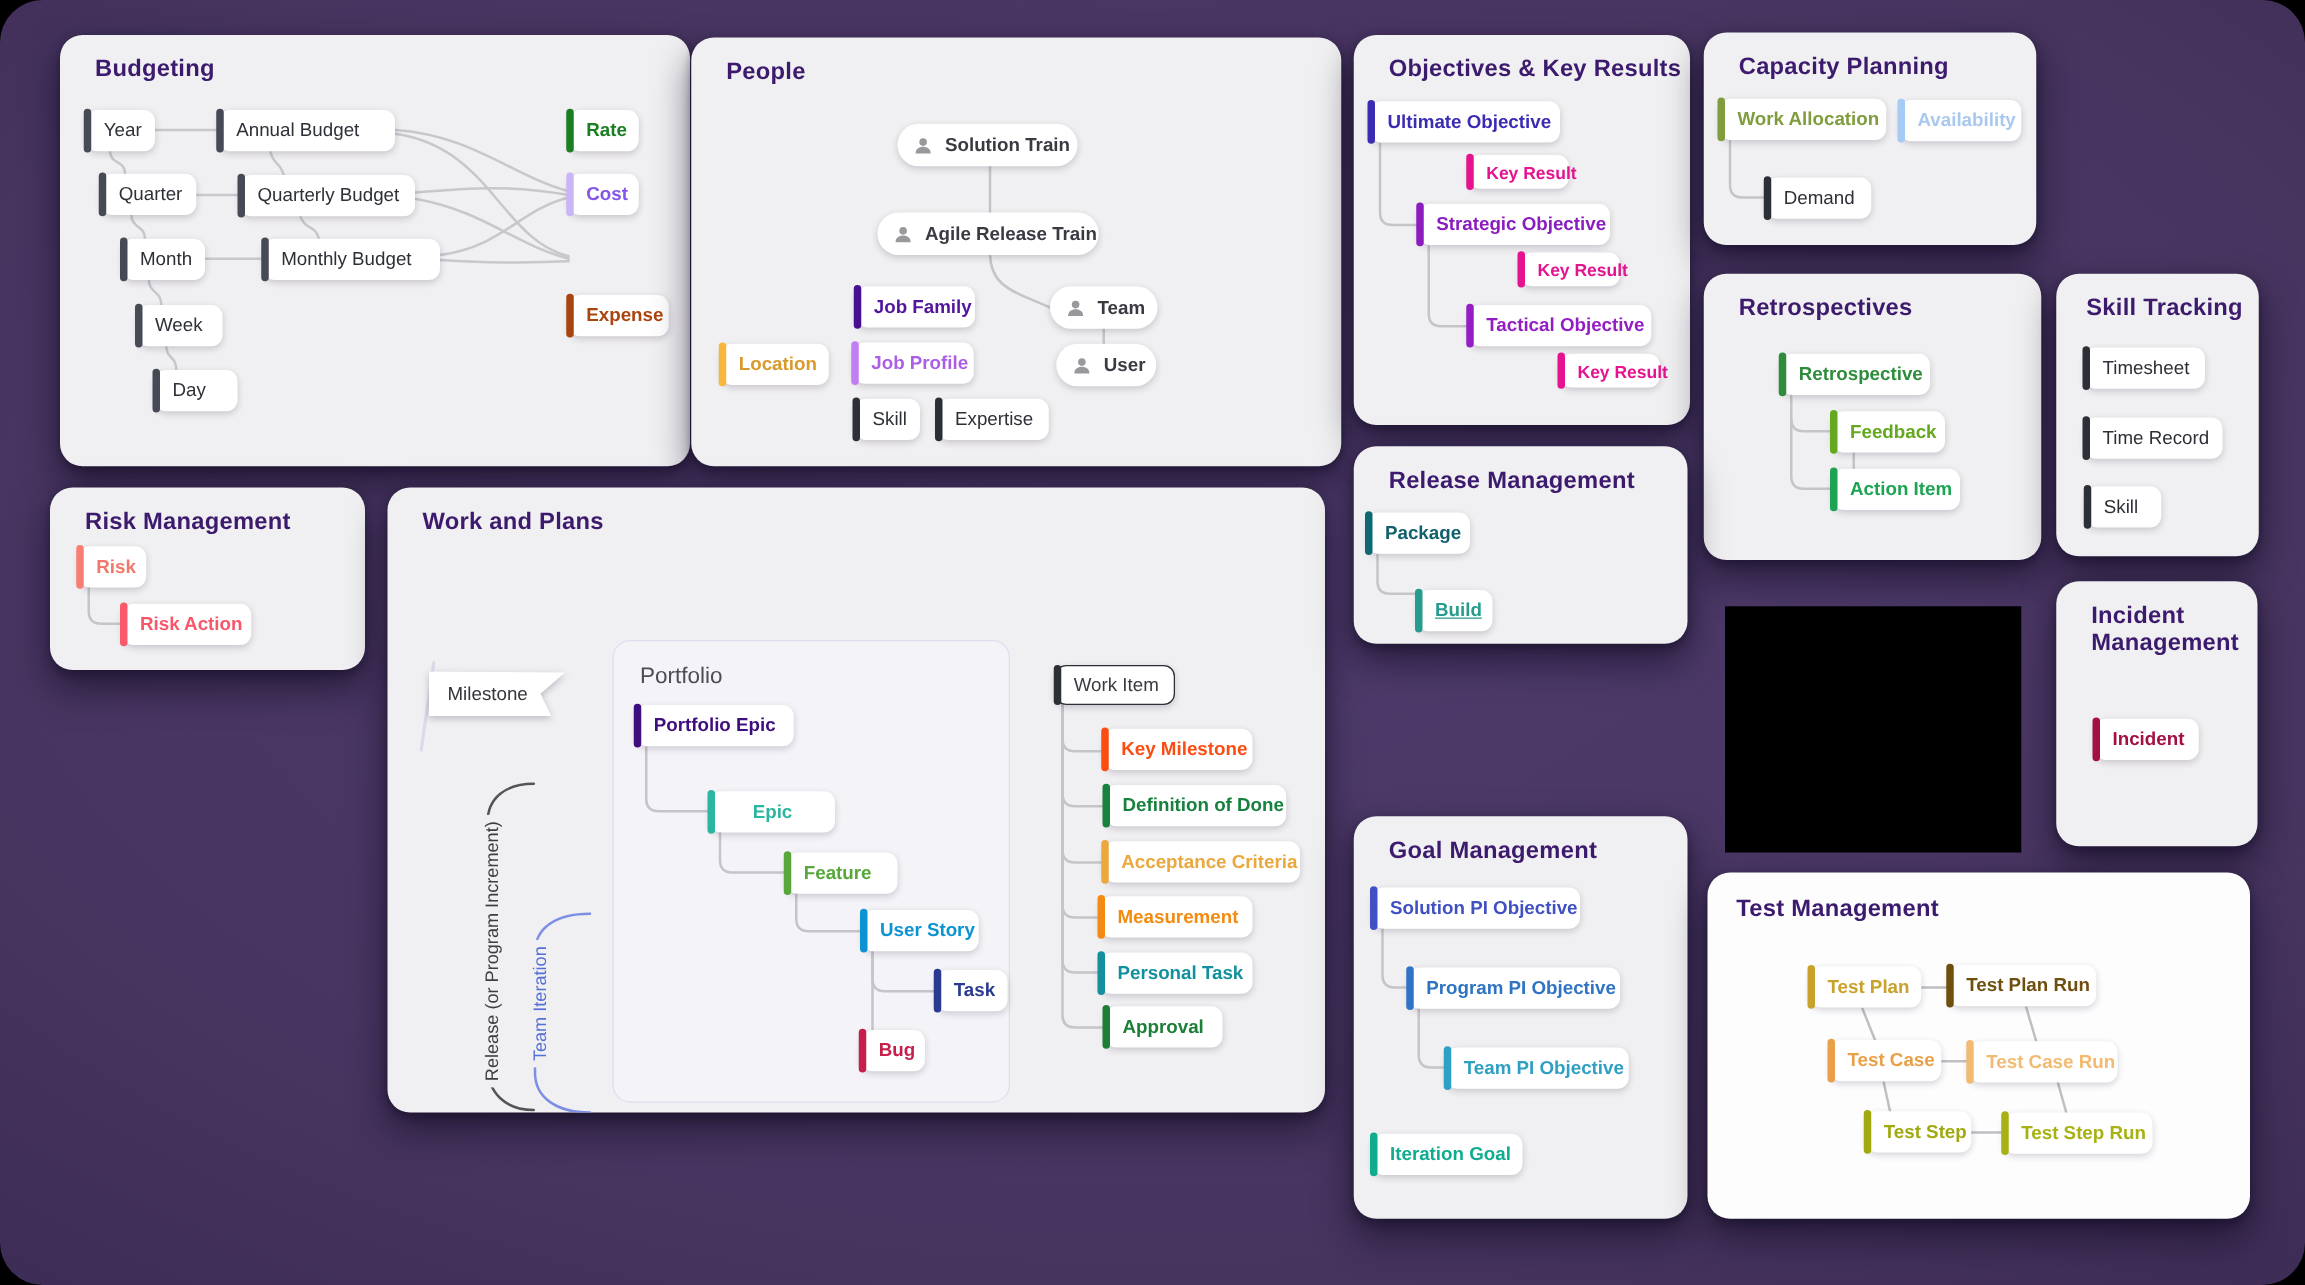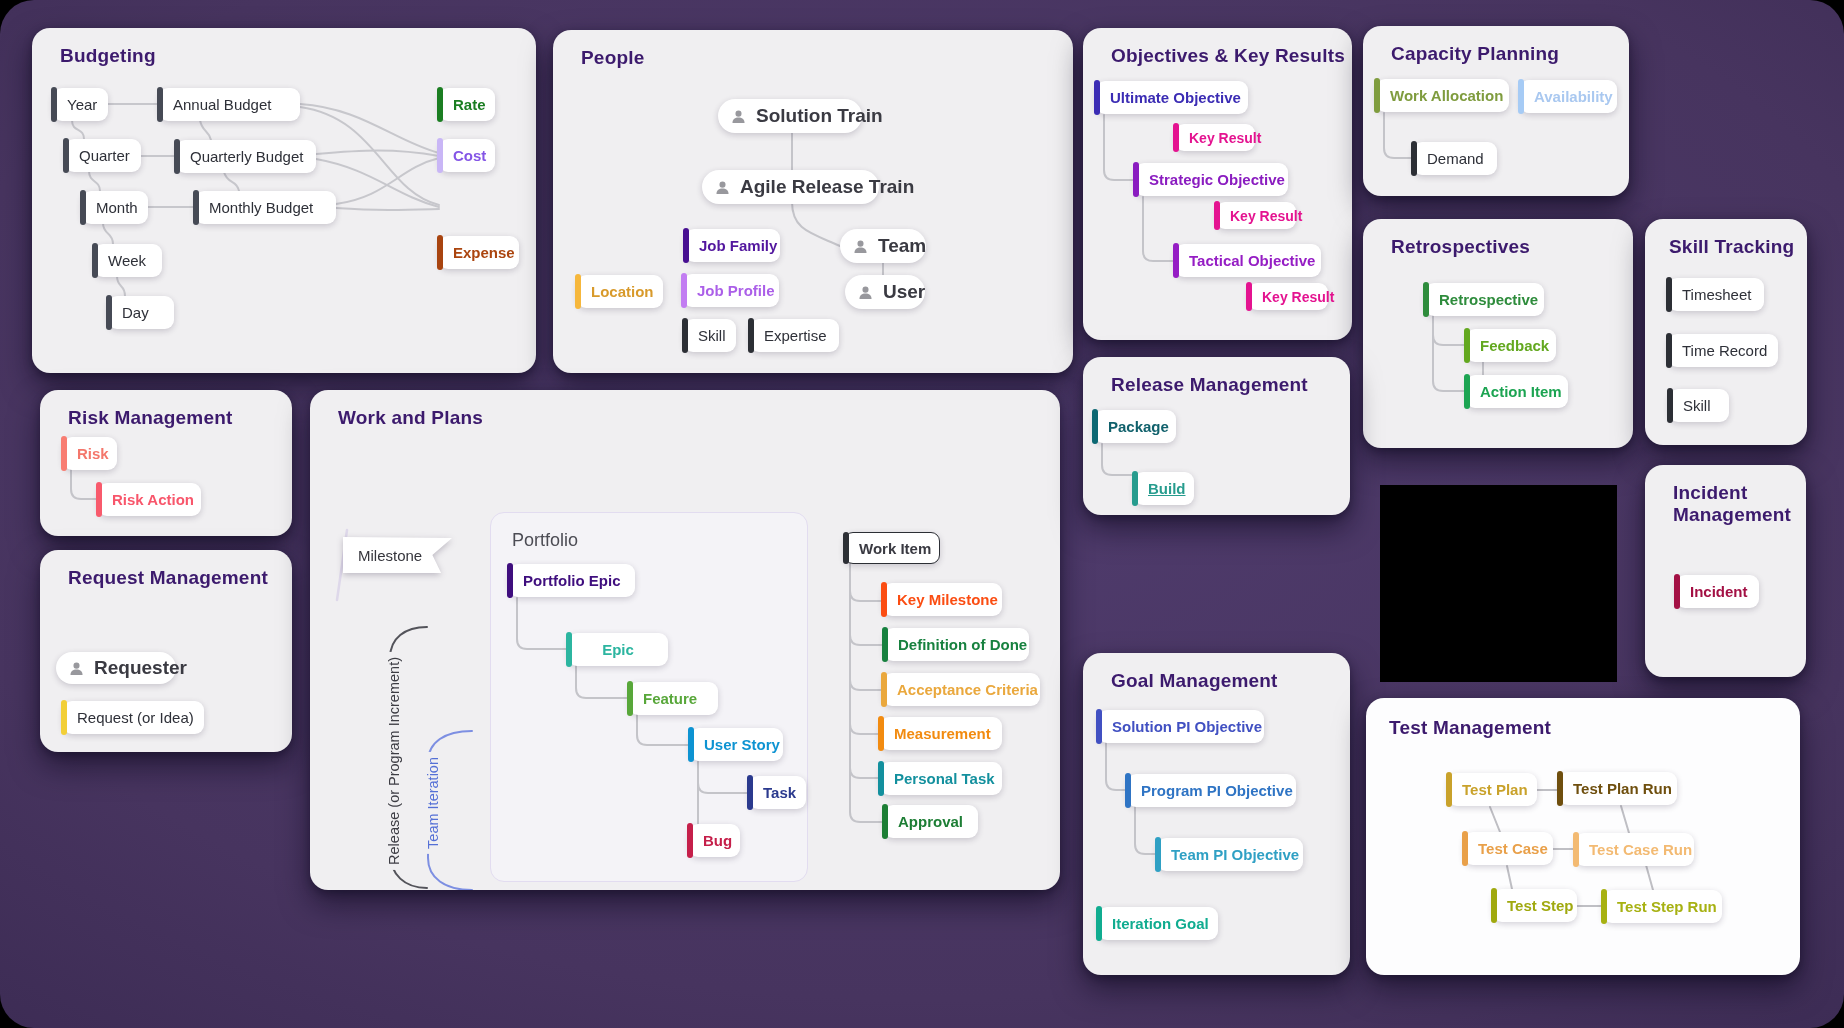--- a/index.html
+++ b/index.html
@@ -10,36 +10,36 @@
     box-shadow:0 14px 30px rgba(10,5,25,.55), 0 3px 8px rgba(10,5,25,.35);}
   .panel.white{background:#fdfdfe;}
   .ptitle{position:absolute;left:28px;top:17px;font-size:19px;font-weight:700;color:#3c1a6d;letter-spacing:.2px;line-height:1.18;}
   .lines{position:absolute;left:0;top:0;pointer-events:none;}
   .chip{position:absolute;display:flex;align-items:center;background:#fff;border-radius:9px;
     box-shadow:0 2px 6px rgba(40,30,60,.20);font-size:15px;font-weight:600;height:33px;
     box-sizing:border-box;white-space:nowrap;padding:0 10px 0 14px;color:var(--t);}
   .chip .bar{position:absolute;left:-2px;top:-1px;height:calc(100% + 2px);width:6px;border-radius:4px;background:var(--c);}
   .chip.center{justify-content:center;padding-left:10px;}
   .pill{position:absolute;display:flex;align-items:center;gap:9px;background:#fff;border-radius:18px;
-    box-shadow:0 2px 6px rgba(40,30,60,.20);font-size:19px;font-weight:600;color:#3a3a42;height:34px;
+    box-shadow:0 2px 6px rgba(40,30,60,.20);font-size:15px;font-weight:600;color:#3a3a42;height:34px;
     box-sizing:border-box;white-space:nowrap;padding:0 14px 0 12px;}
   .picon svg{display:block;}
   .subpanel{position:absolute;background:#f4f3f7;border:1.5px solid #e2dcf0;border-radius:14px;box-sizing:border-box;}
   .sublabel{position:absolute;font-size:18px;font-weight:500;color:#4c4c54;}
   .flagwrap{position:absolute;filter:drop-shadow(0 2px 3px rgba(30,20,50,.25));}
   .flag{width:100%;height:100%;background:#fff;display:flex;align-items:center;padding-left:15px;box-sizing:border-box;
     font-size:15px;font-weight:500;color:#35353c;clip-path:polygon(0 0,100% 3%,82% 50%,90% 100%,0 100%);}
   .vlabel{position:absolute;writing-mode:vertical-rl;transform:rotate(180deg);font-size:14.5px;font-weight:500;
     background:#f0eff1;padding:5px 2px;white-space:nowrap;z-index:3;}
   .blackbox{position:absolute;background:#000;}
   
   .slate{--c:#464a55;--t:#2e3038;font-weight:500;}
   .dark{--c:#2c2f35;--t:#2e3038;font-weight:500;}
   .gold{--c:#f2cf37;--t:#2e3038;font-weight:500;}
-  .workitem{--c:#2c2f35;--t:#3a3a42;border:1.6px solid #2c2f35;font-weight:700;}
+  .workitem{--c:#2c2f35;--t:#3a3a42;border:1.6px solid #2c2f35;font-weight:400;}
   .rate{--c:#1b7e22;--t:#1b7e22;} .cost{--c:#c9b6f6;--t:#8455e6;} .expense{--c:#a84410;--t:#ab450f;}
   .location{--c:#f6b73c;--t:#d89a2b;} .jobfamily{--c:#470f91;--t:#52169e;} .jobprofile{--c:#c27df2;--t:#ab5fe8;}
   .ultimate{--c:#3b2cb4;--t:#3b2cb4;} .keyresult{--c:#e41390;--t:#e41390;}
   .strategic{--c:#8a1cc0;--t:#8a1cc0;} .tactical{--c:#951dc4;--t:#951dc4;}
   .risk{--c:#f87d72;--t:#f4776c;} .riskaction{--c:#f85a6c;--t:#f8566b;}
   .package{--c:#0d6873;--t:#11616c;} .build{--c:#279c8e;--t:#279c8e;}
   .impediment{--c:#d22a52;--t:#cc3b59;} .dependency{--c:#c8271b;--t:#c8271b;}
   .solutionpi{--c:#4150c2;--t:#4150c2;} .programpi{--c:#2f74c4;--t:#2f74c4;}
   .teampi{--c:#2fa0c4;--t:#2fa0c4;} .iterationgoal{--c:#10ac90;--t:#10ac90;}
   .workalloc{--c:#7f9c3e;--t:#7f9c3e;} .availability{--c:#a6cbf5;--t:#a9c8f0;}
@@ -51,21 +51,21 @@
   .measurement{--c:#f28b10;--t:#f28b10;} .personaltask{--c:#13909e;--t:#13909e;} .approval{--c:#1d7e35;--t:#1d7e35;}
   .testplan{--c:#c9a22b;--t:#c9a22b;} .testplanrun{--c:#6f4f0e;--t:#6f4f0e;}
   .testcase{--c:#e9a049;--t:#e9a049;} .testcaserun{--c:#f3ba72;--t:#f3ba72;}
   .teststep{--c:#a0a90f;--t:#a0a90f;} .teststeprun{--c:#a7b112;--t:#a7b112;}
 </style>
 </head>
 <body>
 
 <div class="stage">
 
-  <div class="panel" style="left:32px;top:28px;width:504px;height:345px;">
+  <div class="panel" style="left:48px;top:28px;width:504px;height:345px;">
     <div class="ptitle">Budgeting</div>
     <svg class="lines" width="504" height="345">
       <g stroke="#c7c7cc" stroke-width="2" fill="none" stroke-linecap="round">
         <path d="M76 76 H127"></path>
           <path d="M109 128 H144"></path>
           <path d="M116 179 H163"></path>
         <path d="M40 92 C40 105 52 99 52 111"></path>
         <path d="M168 92 C170 104 176 101 179 112"></path>
         <path d="M57 143 C57 155 68 152 68 163"></path>
         <path d="M192 144 C195 156 205 152 207 163"></path>
@@ -292,36 +292,20 @@
     <div class="chip risk" style="left:23px;top:47px;width:54px;">
         <i class="bar"></i>
         <span>Risk</span>
       </div>
     <div class="chip riskaction" style="left:58px;top:93px;width:103px;">
         <i class="bar"></i>
         <span>Risk Action</span>
       </div>
   </div>
 
-  <div class="panel" style="left:40px;top:550px;width:252px;height:202px;">
-    <div class="ptitle">Request Management</div>
-    <div class="pill" style="left:16px;top:102px;width:120px;height:32px;">
-      <span class="picon">
-          <svg width="17" height="17" viewBox="0 0 24 24" fill="#98989d">
-            <circle cx="12" cy="8" r="4.3"></circle>
-            <path d="M3.5 20.5c0-4.6 3.8-7.2 8.5-7.2s8.5 2.6 8.5 7.2v.5h-17z"></path>
-          </svg>
-        </span>
-      <span>Requester</span>
-    </div>
-    <div class="chip gold" style="left:23px;top:151px;width:141px;">
-        <i class="bar"></i>
-        <span>Request (or Idea)</span>
-      </div>
-  </div>
 
   <div class="panel" style="left:310px;top:390px;width:750px;height:500px;">
     <div class="ptitle">Work and Plans</div>
     <div class="subpanel" style="left:180px;top:122px;width:318px;height:370px;"></div>
     <svg class="lines" width="750" height="500">
       <g stroke="#c4c4c9" stroke-width="2" fill="none" stroke-linecap="round">
         <path d="M207 208 L207 249 Q207 259 217 259 L258 259"></path>
         <path d="M266 276 L266 298 Q266 308 276 308 L319 308"></path>
         <path d="M327 324 L327 345 Q327 355 337 355 L380 355"></path>
         <path d="M388 372 L388 393 Q388 403 398 403 L439 403"></path>

